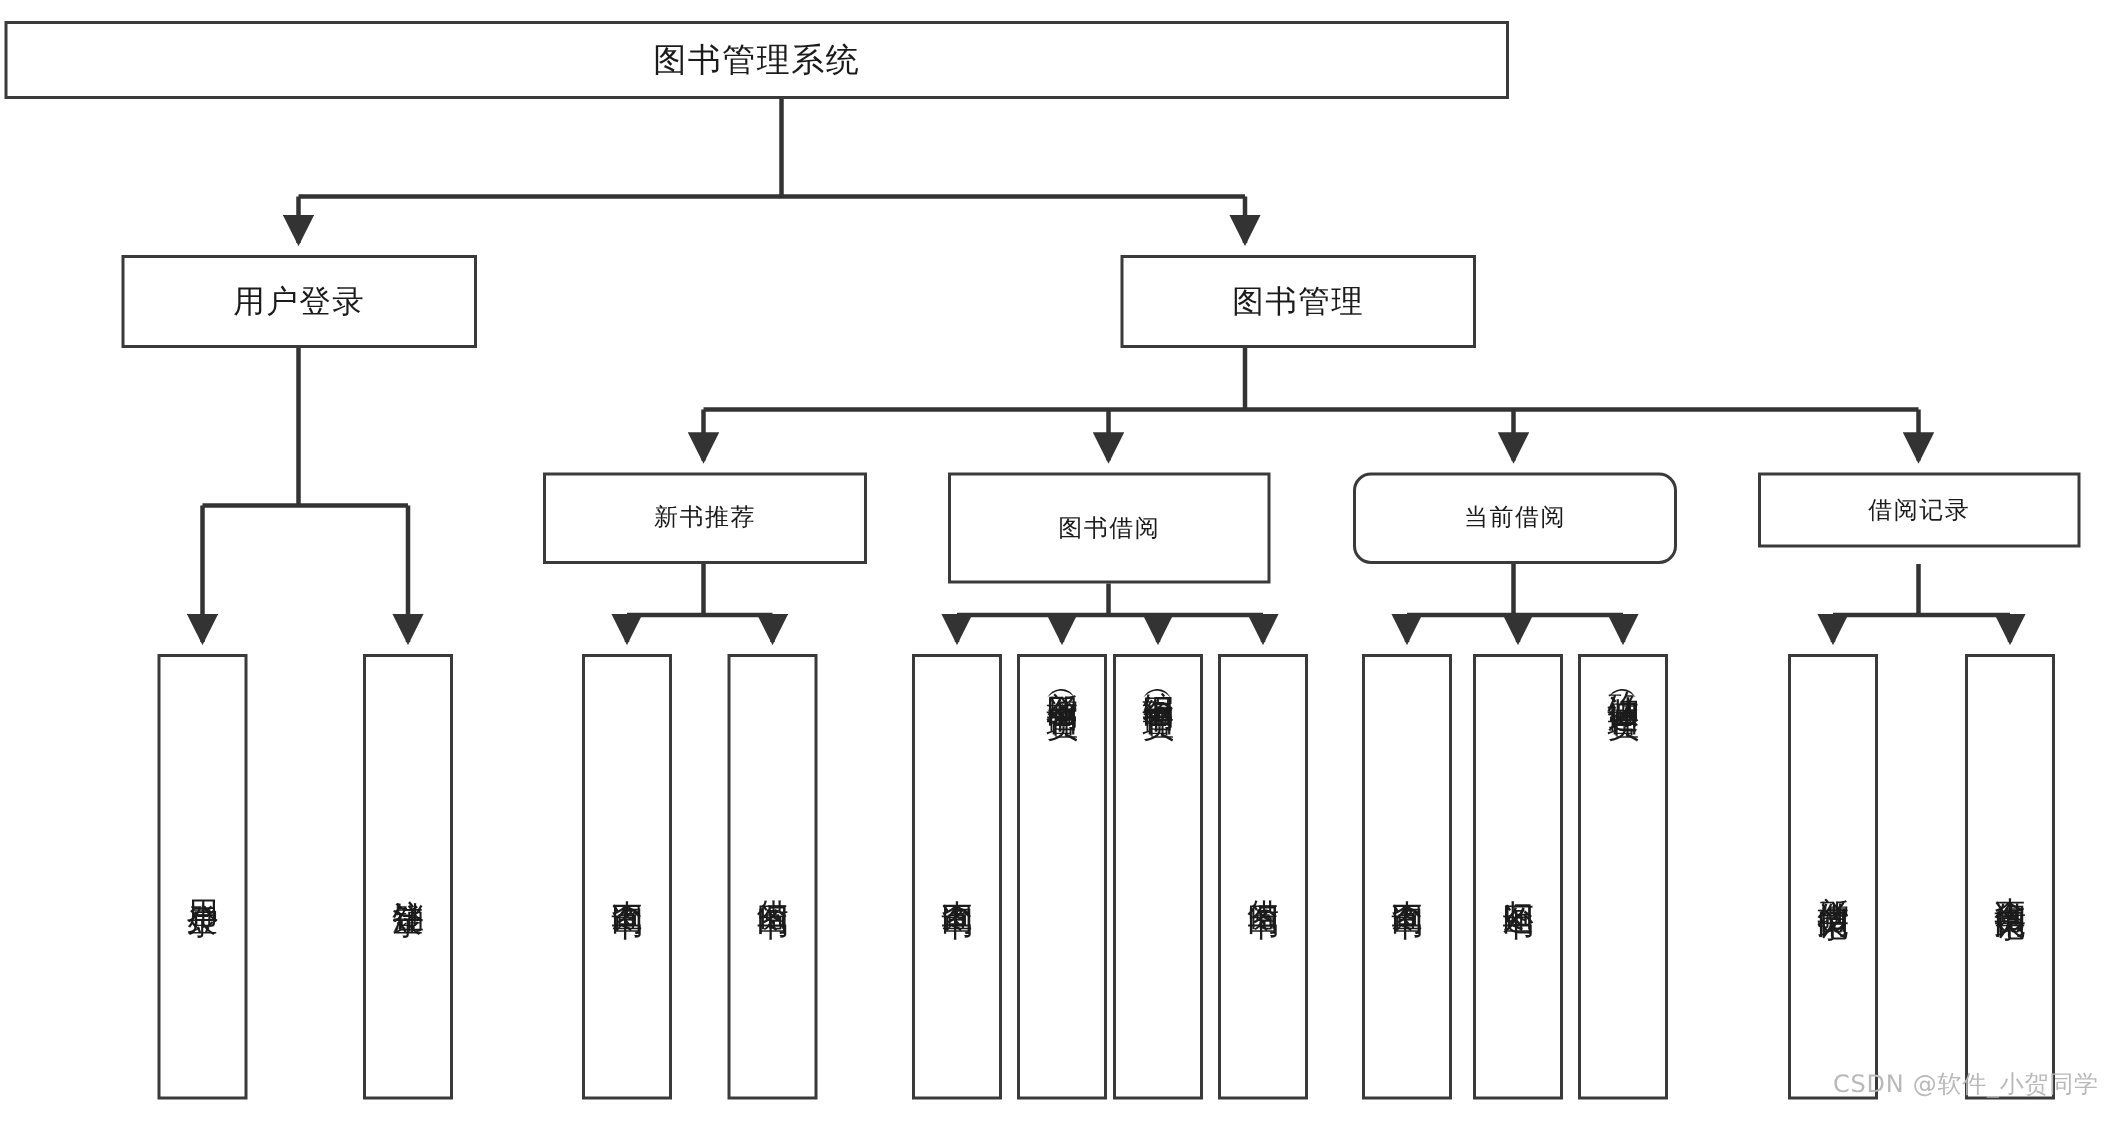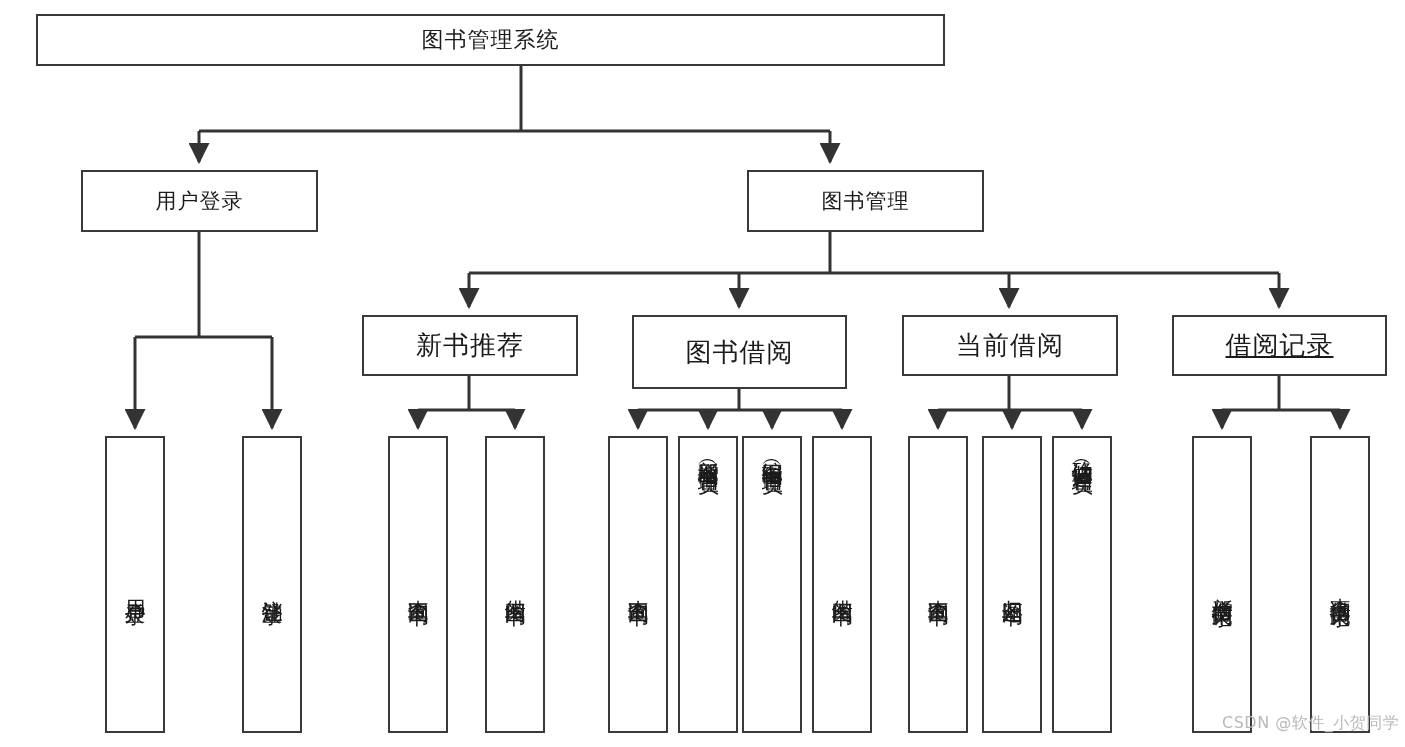--- a/index.html
+++ b/index.html
@@ -36,21 +36,21 @@
   }
   .node.root{
     font-size:22px;
     letter-spacing:1px;
   }
   .node.level1{
     font-size:21px;
     letter-spacing:1px;
   }
   .node.level2{
-    font-size:26px;
+    font-size:16px;
     letter-spacing:1px;
   }
   .node.leaf{
     font-size:21px;
     align-items:flex-start;
     padding-top:4px;
   }
   .vtext{
     writing-mode:vertical-rl;
     text-orientation:upright;
@@ -129,41 +129,41 @@
       <path d="M 1012 410 L 1012 428" marker-end="url(#arrow)"></path>
       <path d="M 1082 410 L 1082 428" marker-end="url(#arrow)"></path>
 
       <path d="M 1279 376 L 1279 410"></path>
       <path d="M 1222 410 L 1340 410"></path>
       <path d="M 1222 410 L 1222 428" marker-end="url(#arrow)"></path>
       <path d="M 1340 410 L 1340 428" marker-end="url(#arrow)"></path>
     </g>
   </svg>
 
-  <div class="node root" style="left:36px; top:14px; width:909px; height:52px;">
+  <div class="node root" style="left:3px; top:14px; width:1003px; height:52px;">
     <span>图书管理系统</span>
   </div>
 
   <div class="node level1" style="left:81px; top:170px; width:237px; height:62px;">
     <span>用户登录</span>
   </div>
   <div class="node level1" style="left:711px; top:170px; width:237px; height:62px;margin-left:36px;">
     <span>图书管理</span>
   </div>
 
   <div class="node level2" style="left:362px; top:315px; width:216px; height:61px;">
     <span>新书推荐</span>
   </div>
   <div class="node level2" style="left:632px; top:315px; width:215px; height:74px;">
     <span>图书借阅</span>
   </div>
-  <div class="node level2" style="left:902px; top:315px; width:216px; height:61px;">
+  <div class="node level2" style="left:902px; top:315px; width:216px; height:61px;border-radius:12px;">
     <span>当前借阅</span>
   </div>
-  <div class="node level2" style="left:1172px; top:315px; width:215px; height:61px;text-decoration:underline;">
+  <div class="node level2" style="left:1172px; top:315px; width:215px; height:50px;">
     <span>借阅记录</span>
   </div>
 
   <div class="node leaf" style="left:105px; top:436px; width:60px; height:297px;">
     <div class="leafwrap">
       <span class="vtext">用户登录</span>
     </div>
   </div>
 
   <div class="node leaf" style="left:242px; top:436px; width:60px; height:297px;">

